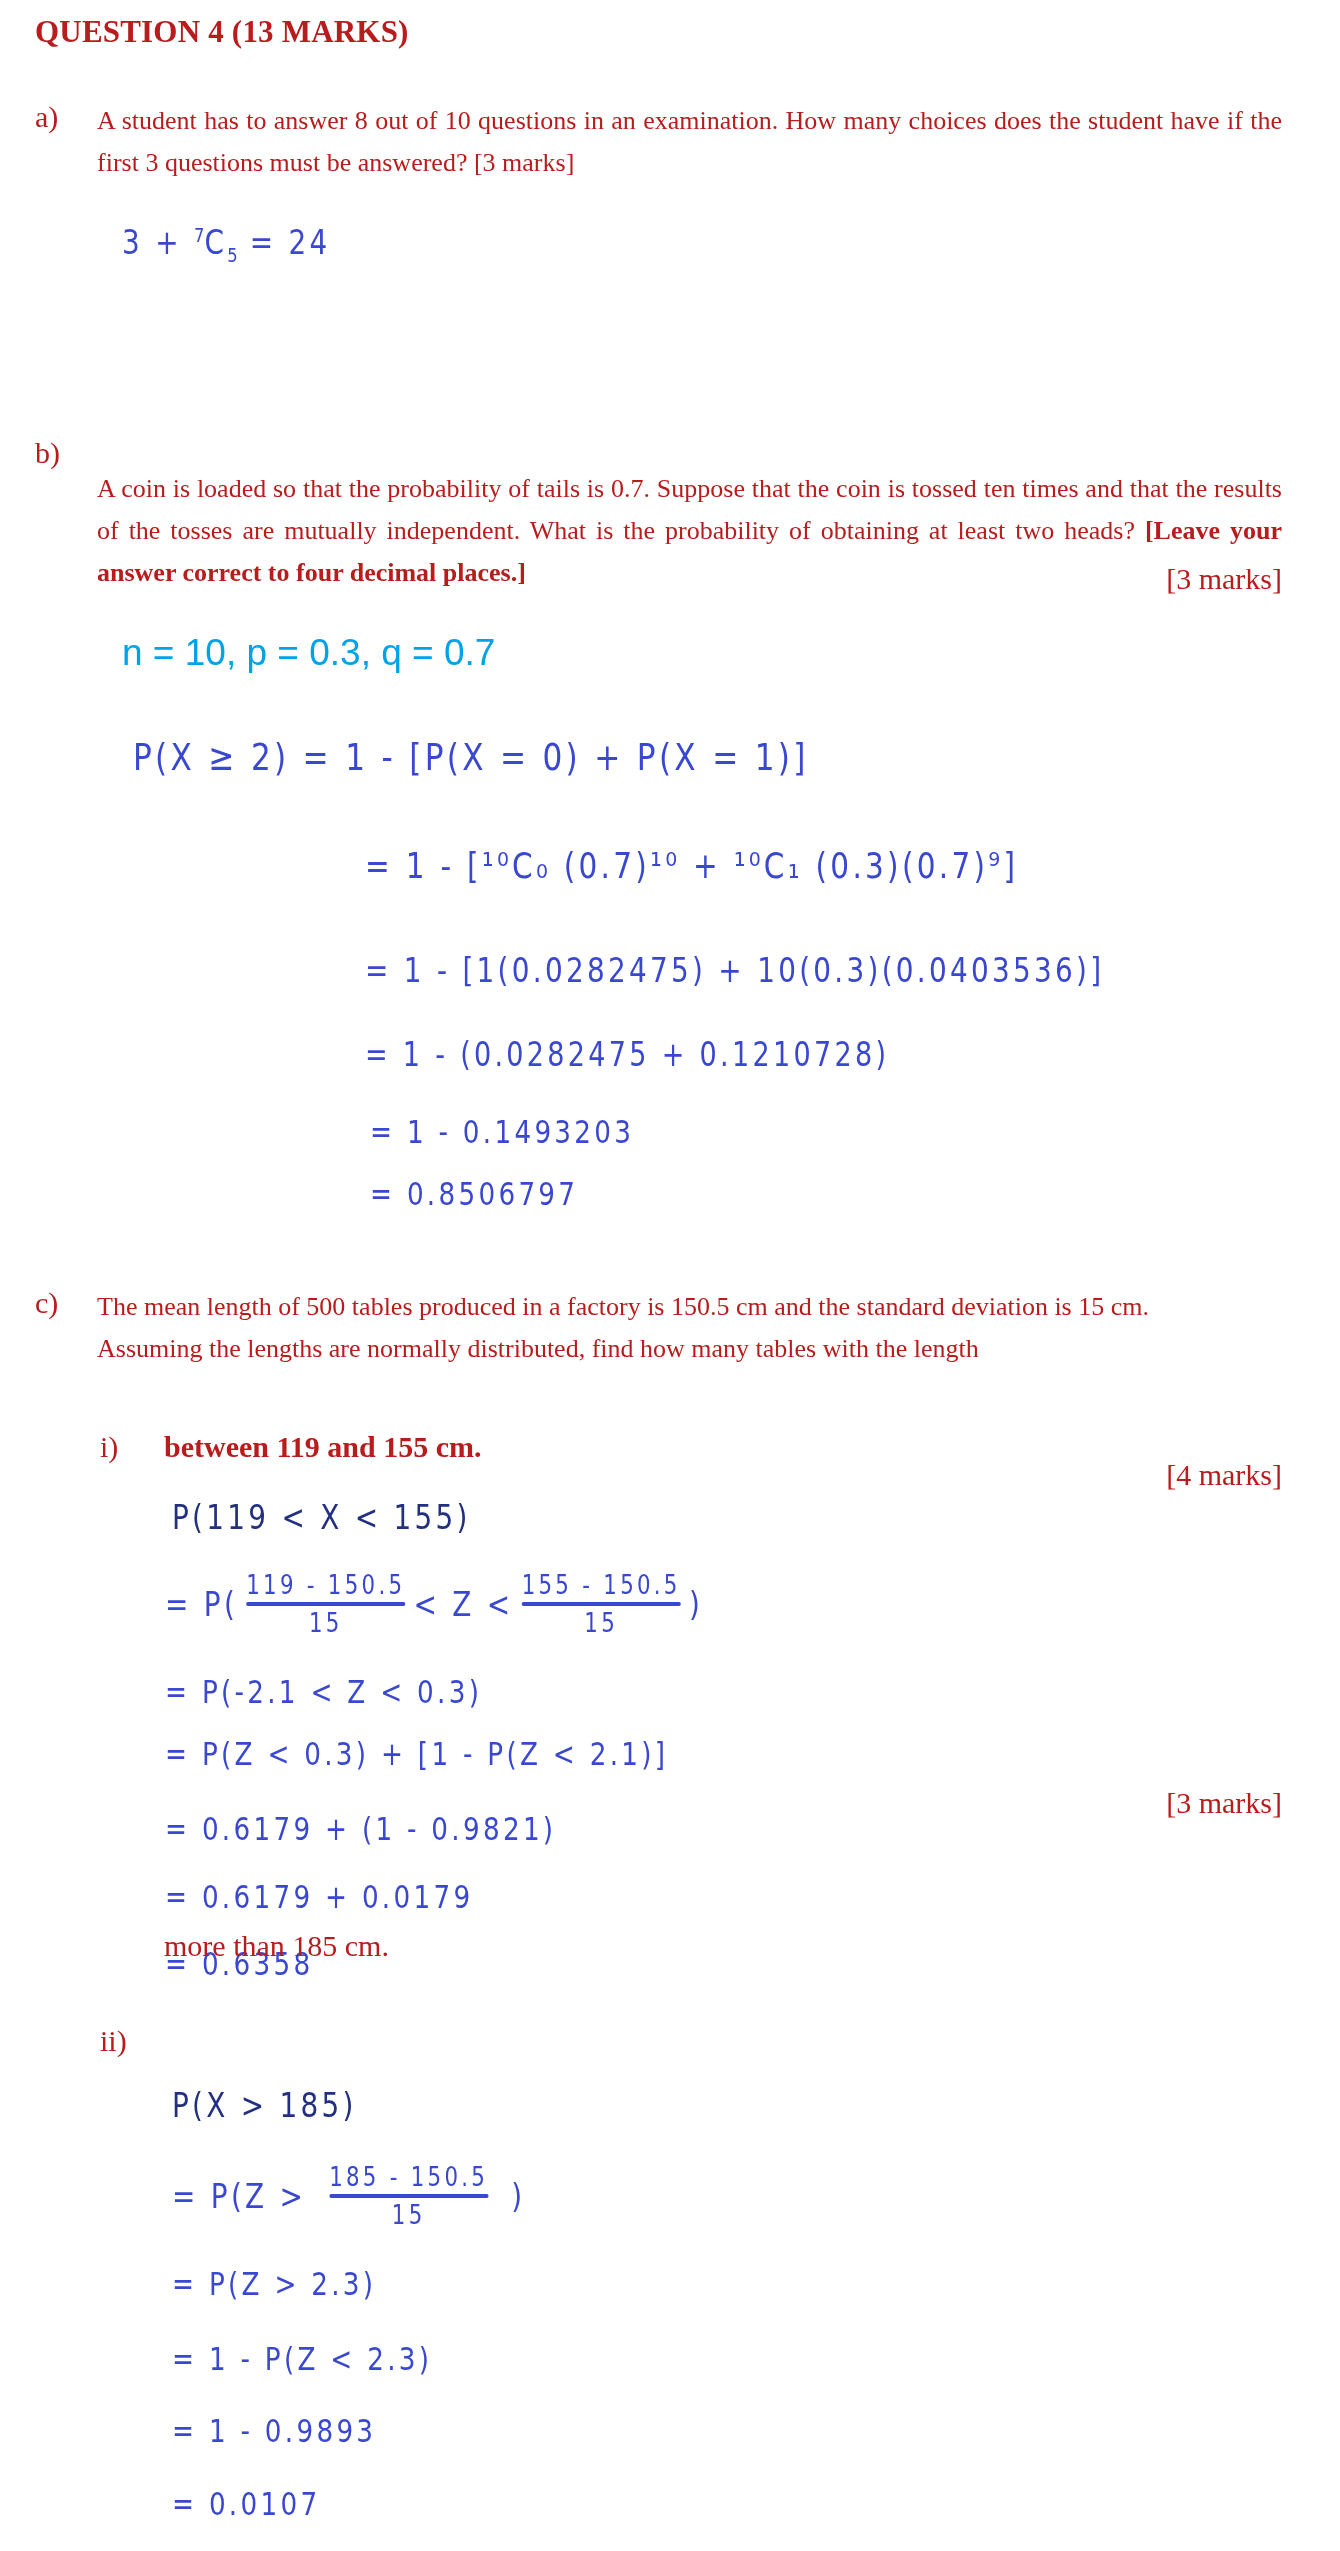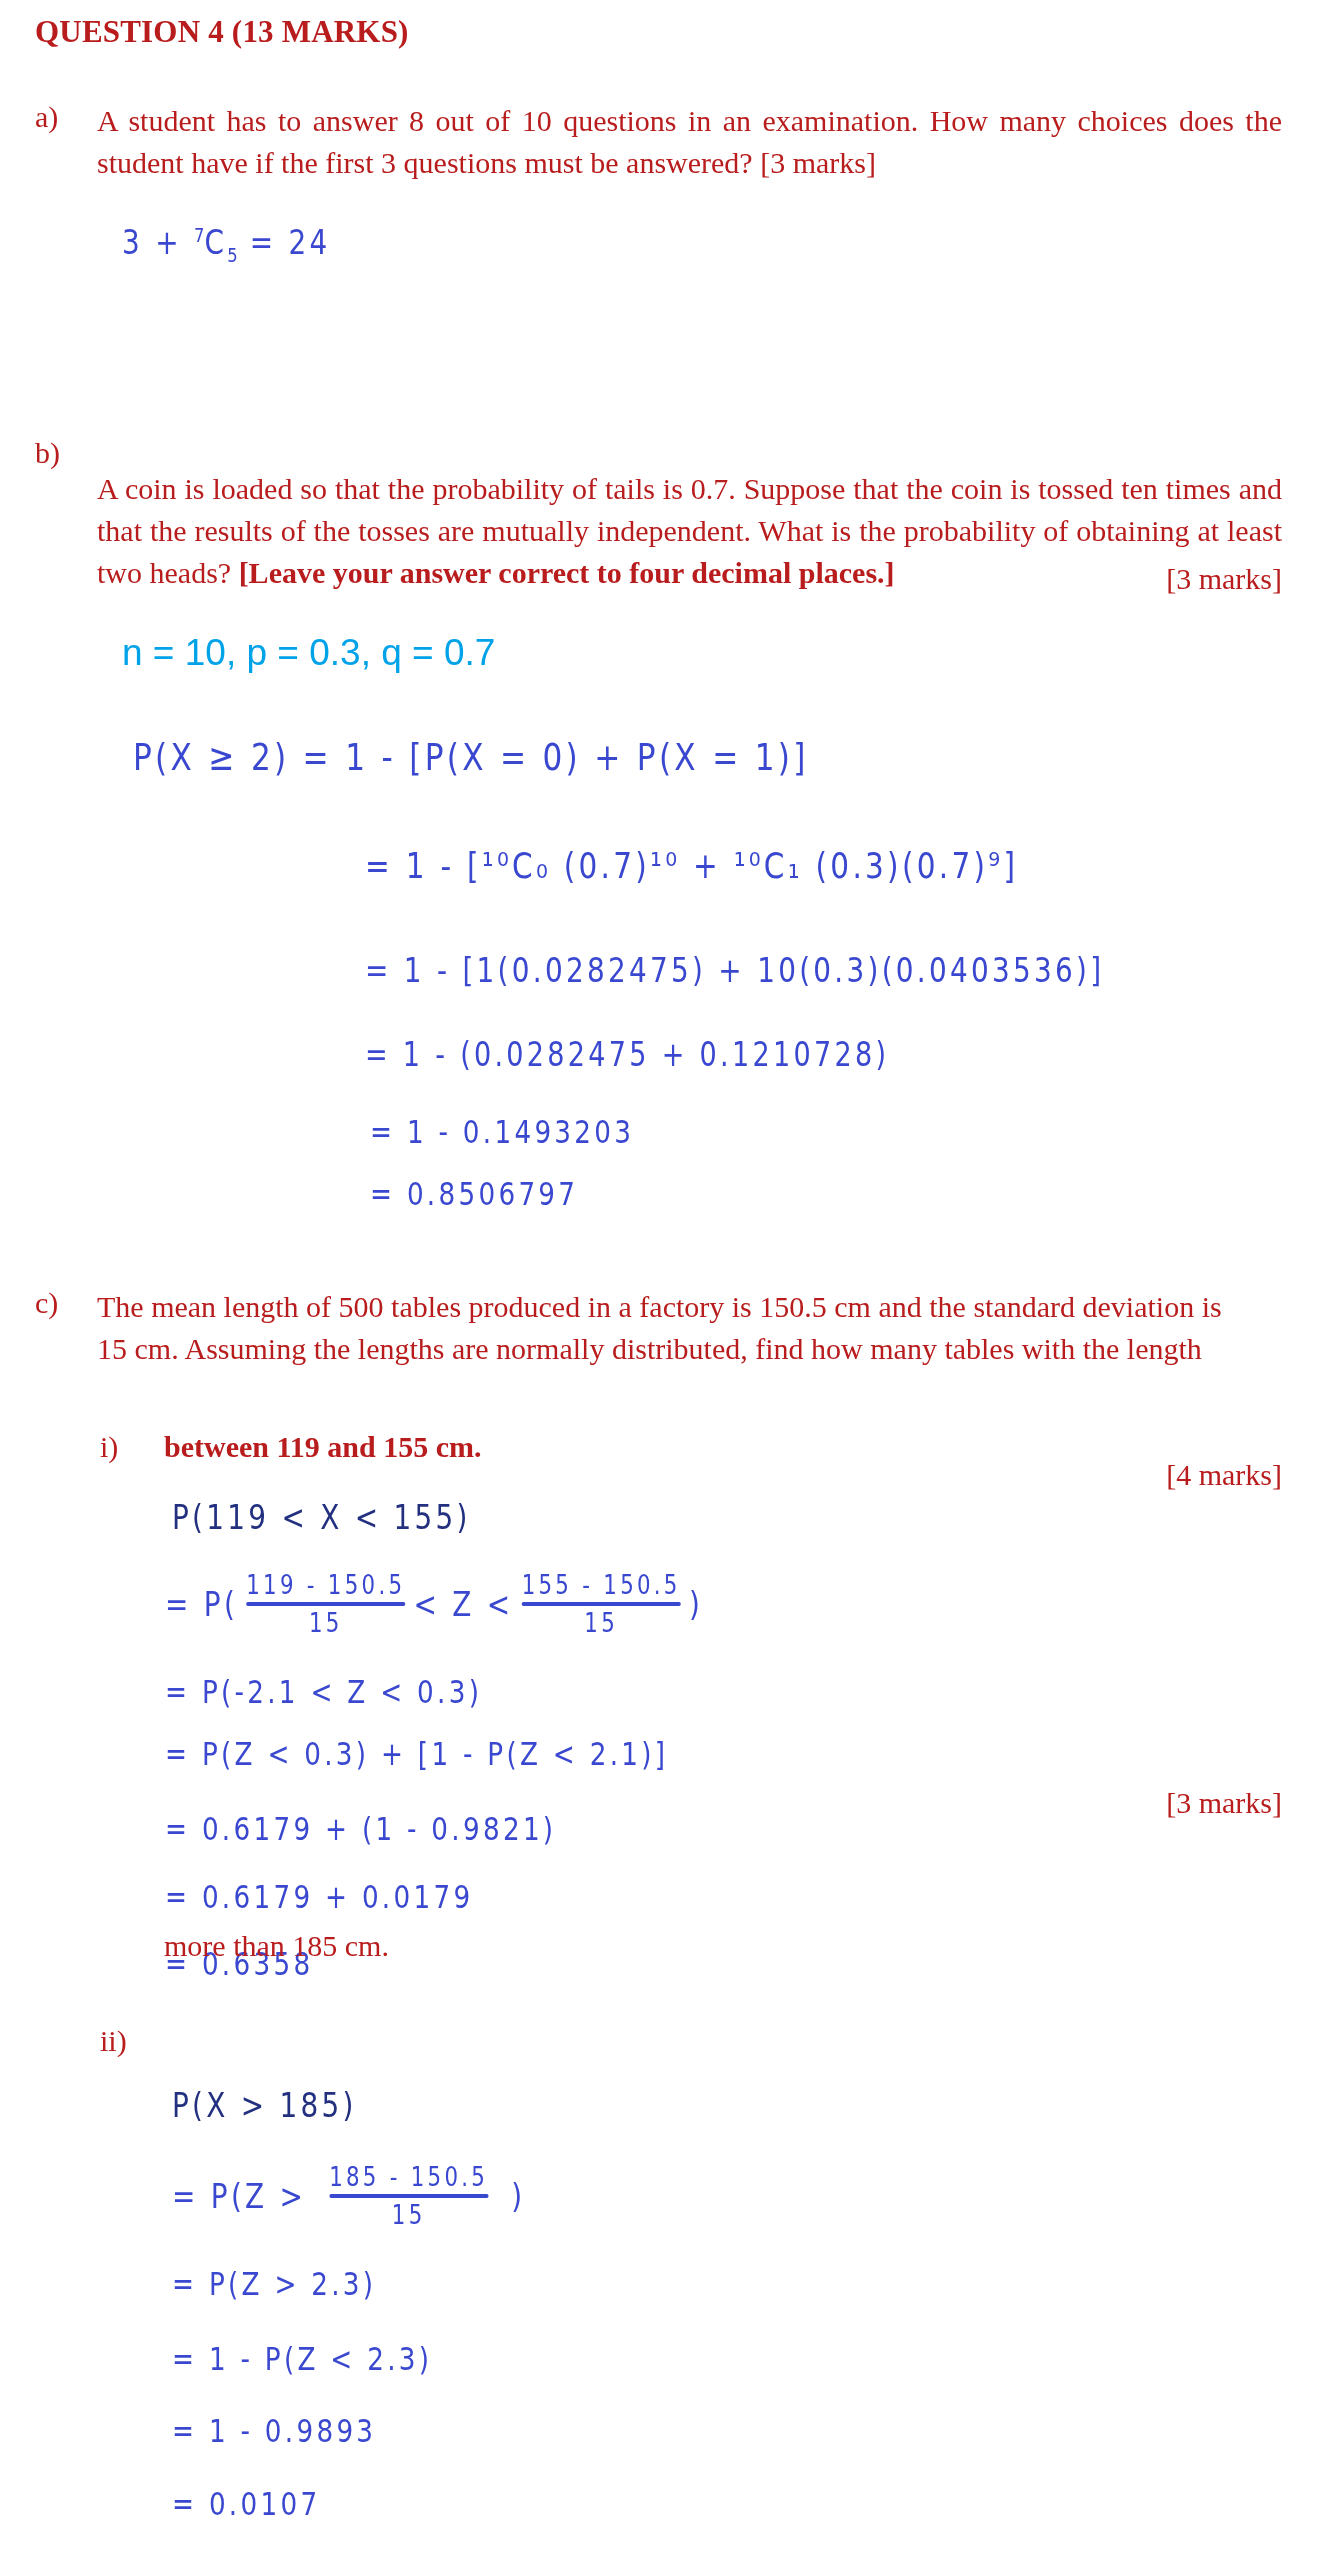--- a/index.html
+++ b/index.html
@@ -3,21 +3,21 @@
 <meta charset="utf-8">
 <style>
   html, body { margin: 0; padding: 0; background: #ffffff; }
   body { width: 1340px; height: 2551px; position: relative; overflow: hidden; }
   .abs { position: absolute; white-space: nowrap; }
   .serif { font-family: "Liberation Serif", "DejaVu Serif", serif; color: #b91c1c; }
   .title { font-size: 31px; font-weight: bold; letter-spacing: 0.2px; }
   .body-text { font-size: 30px; line-height: 42px; }
   .label { font-size: 30px; }
   .marks { font-size: 30px; right: 58px; }
-  .para { position: absolute; left: 97px; width: 1185px; font-size: 30px; line-height: 42px; text-align: justify; }
+  .para { position: absolute; left: 97px; width: 1185px; font-size: 26px; line-height: 42px; text-align: justify; }
   .para b { font-weight: bold; }
   .hand { font-family: "DejaVu Sans", sans-serif; color: #3a48d0; font-size: 34px; letter-spacing: 4px; transform: scaleX(0.82); transform-origin: left center; }
   .hand.navy { color: #22307f; }
   .hand sup, .hand sub { font-size: 20px; letter-spacing: 0; }
   .typed-blue { font-family: "Liberation Sans", sans-serif; color: #00a2e8; font-size: 37px; }
   .frac { display: inline-flex; flex-direction: column; align-items: center; vertical-align: middle; margin: 0 10px; }
   .frac .num, .frac .den { font-size: 26px; line-height: 34px; }
   .frac .bar { height: 4px; background: #3a48d0; align-self: stretch; border-radius: 2px; }
 </style>
 </head>

